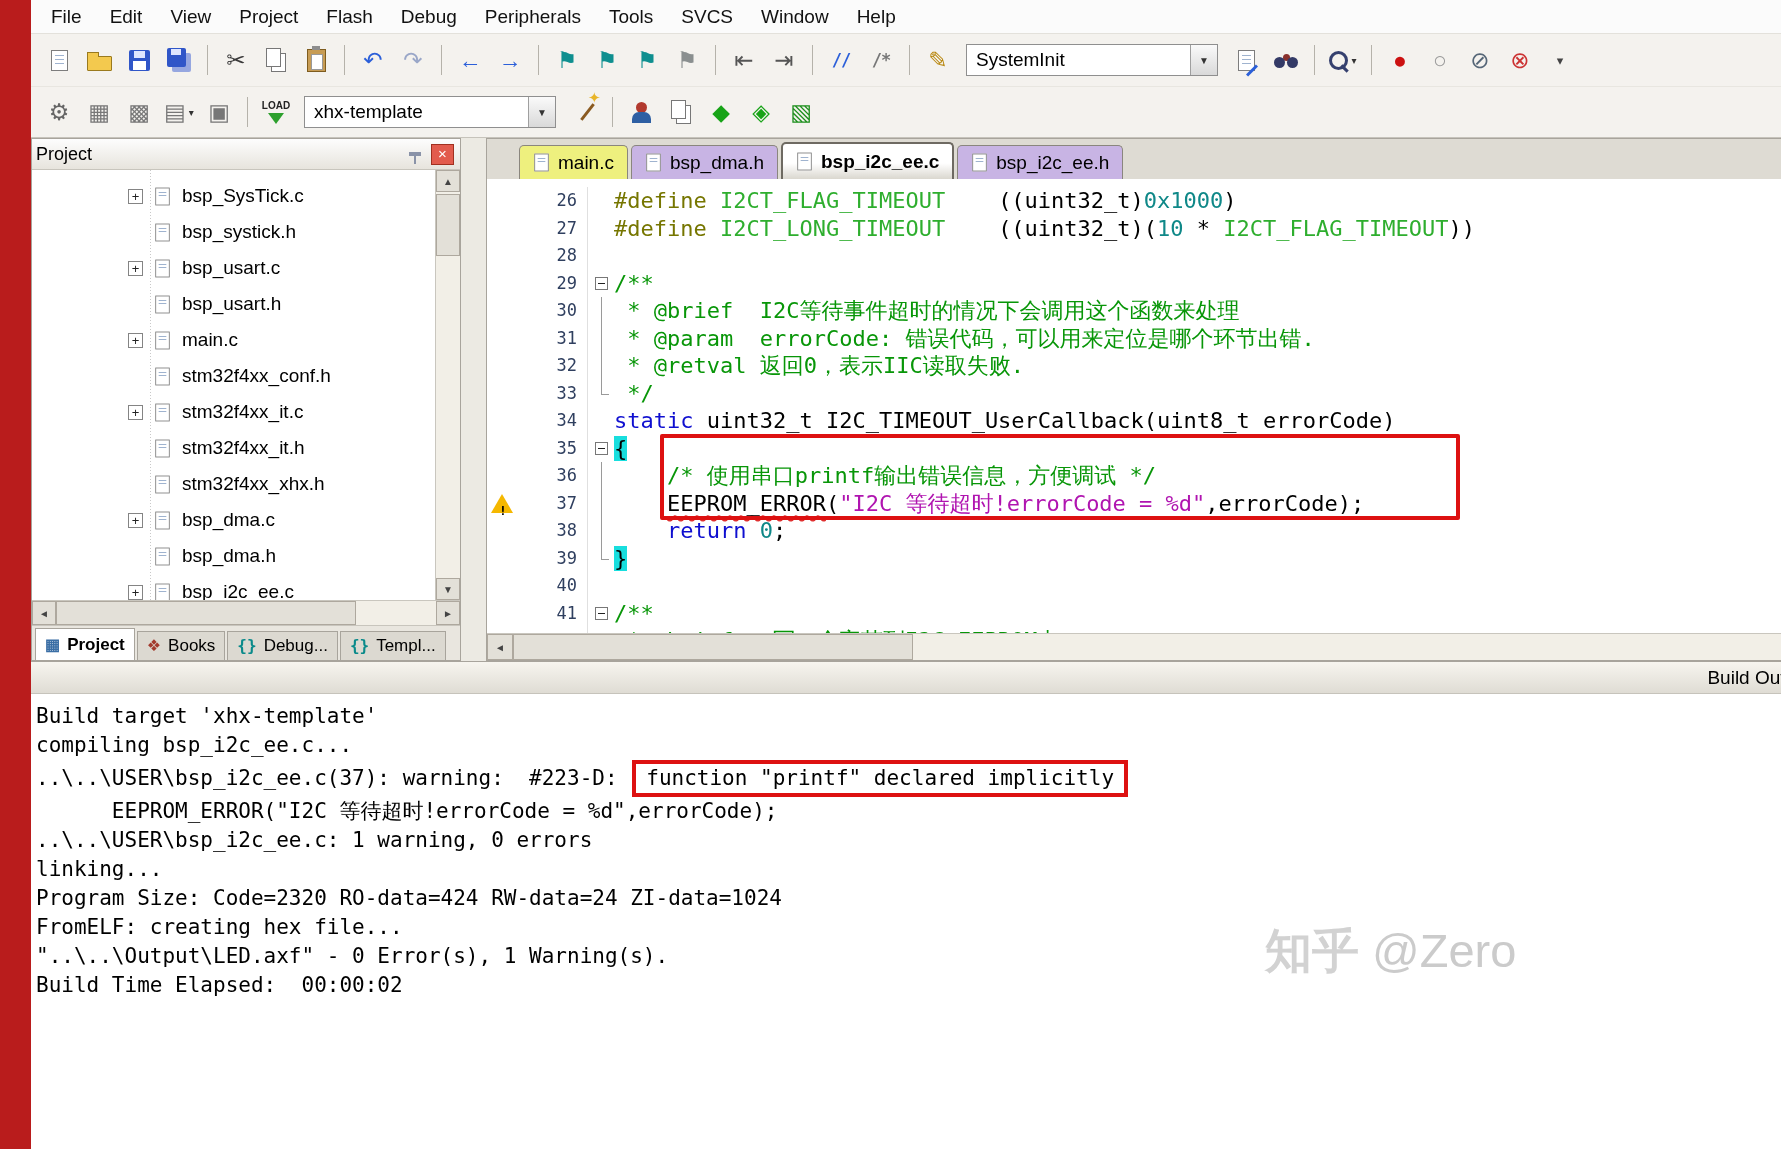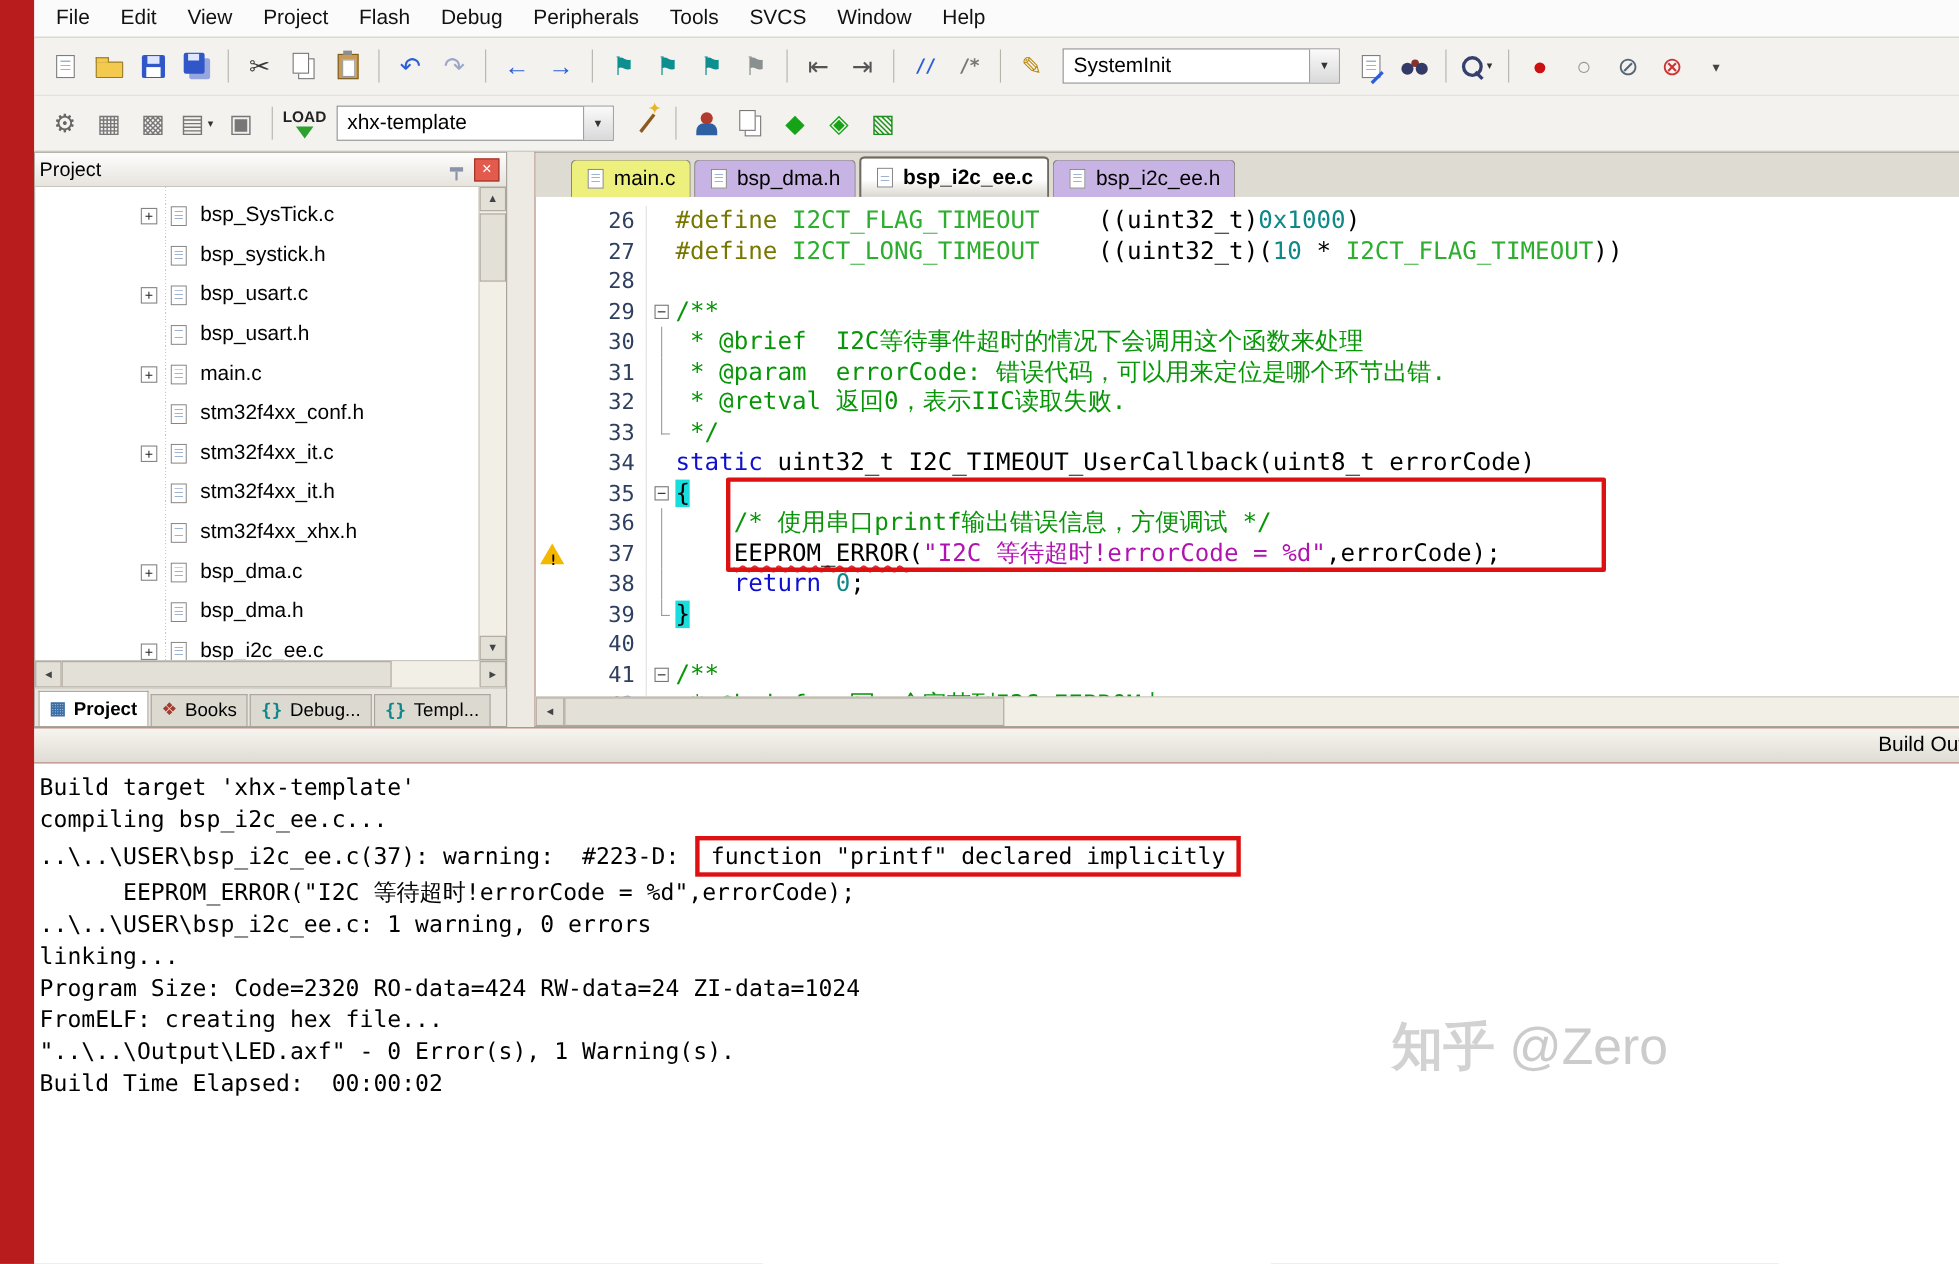--- a/index.html
+++ b/index.html
@@ -45,21 +45,21 @@
   .k-binoculars{width:11px;height:11px;border-radius:50%;background:#333a66;box-shadow:13px 0 0 #333a66,7px -5px 0 -2px #8a312c;margin:4px 14px 0 0;}
   .k-pagepen{width:17px;height:21px;background:#fff;border:1px solid #7d7d7d;position:relative;box-sizing:border-box;}
   .k-pagepen::before{content:"";position:absolute;left:3px;top:4px;right:3px;height:11px;
     background:repeating-linear-gradient(#9fb3cf 0 1px,transparent 1px 4px);}
   .k-pagepen::after{content:"";position:absolute;right:-5px;bottom:-2px;width:14px;height:3px;background:#2b5fd9;transform:rotate(-45deg);}
   .k-person{width:11px;height:11px;border-radius:50%;background:#b23a2e;position:relative;margin-top:-10px;}
   .k-person::after{content:"";position:absolute;top:10px;left:-4px;width:19px;height:11px;background:#2e5fa3;border-radius:7px 7px 0 0;}
   .k-wand{width:3px;height:20px;background:#8a5a20;transform:rotate(38deg);position:relative;margin-left:6px;}
   .k-wand::after{content:"✦";position:absolute;top:-14px;left:-8px;color:#e8b52a;font-size:15px;transform:rotate(-38deg);}
   .k-load{display:flex;flex-direction:column;align-items:center;justify-content:center;}
-  .k-load .lbl{font-size:14px;font-weight:bold;color:#222;line-height:1;}
+  .k-load .lbl{font-size:10px;font-weight:bold;color:#222;line-height:1;}
   .k-load .arr{width:0;height:0;border-left:8px solid transparent;border-right:8px solid transparent;border-top:11px solid #2da02d;margin-top:2px;}
 
   
   .main-row{height:523px;display:flex;}
   .project-panel{width:430px;display:flex;flex-direction:column;background:#fff;border:1px solid #a8a49c;box-sizing:border-box;}
   .pp-header{height:30px;background:linear-gradient(#fdfdfd,#e7e4dd);display:flex;align-items:center;padding:0 4px 0 4px;font-size:18px;border-bottom:1px solid #c8c5bd;}
   .pp-title{flex:1;}
   .pin{width:12px;height:4px;background:#8a93a8;position:relative;margin-right:10px;}
   .pin::after{content:"";position:absolute;left:5px;top:4px;width:2px;height:8px;background:#8a93a8;}
   .pp-close{width:21px;height:19px;background:#e25b4d;border:1px solid #a03020;color:#fff;font-size:15px;line-height:17px;text-align:center;margin-right:2px;}
@@ -90,21 +90,21 @@
   
   .editor-col{flex:1;display:flex;flex-direction:column;background:#fff;border:1px solid #a8a49c;border-right:none;box-sizing:border-box;min-width:0;}
   .tabbar{height:40px;background:#dedbd3;display:flex;align-items:flex-end;padding-left:32px;gap:3px;}
   .etab{height:34px;display:flex;align-items:center;gap:8px;padding:0 13px;font-size:19px;border:1px solid #8a867e;border-bottom:none;border-radius:5px 5px 0 0;box-sizing:border-box;}
   .etab.yellow{background:#eef07e;}
   .etab.purple{background:#c8b4e4;}
   .etab.active{background:linear-gradient(#ffffff 55%,#dad7cf);font-weight:bold;height:37px;border-width:2px;border-color:#6e6a62;}
   .code-wrap{flex:1;position:relative;overflow:hidden;font-family:"DejaVu Sans Mono",monospace;font-size:22px;padding-top:8px;box-sizing:border-box;}
   .code-row{height:27.5px;line-height:27.5px;display:flex;white-space:pre;overflow:visible;}
   .c-warn{width:30px;display:flex;align-items:center;justify-content:center;flex:none;}
-  .c-num{width:60px;flex:none;text-align:right;padding-right:10px;color:#2f3f5f;font-size:20px;}
+  .c-num{width:60px;flex:none;text-align:right;padding-right:10px;color:#2f3f5f;font-size:17px;}
   .c-fold{width:26px;flex:none;display:flex;align-items:center;justify-content:center;border-left:1px solid #e0e0e0;}
   .c-text{flex:1;min-width:0;}
   .sg-pp{color:#767600;}
   .sg-macro{color:#2eae2e;}
   .sg-com{color:#089608;}
   .sg-kw{color:#0f0fd0;}
   .sg-num{color:#0f8888;}
   .sg-str{color:#b014b0;}
   .sg-p{color:#000;}
   .sg-brace{background:#18dede;color:#000;}

